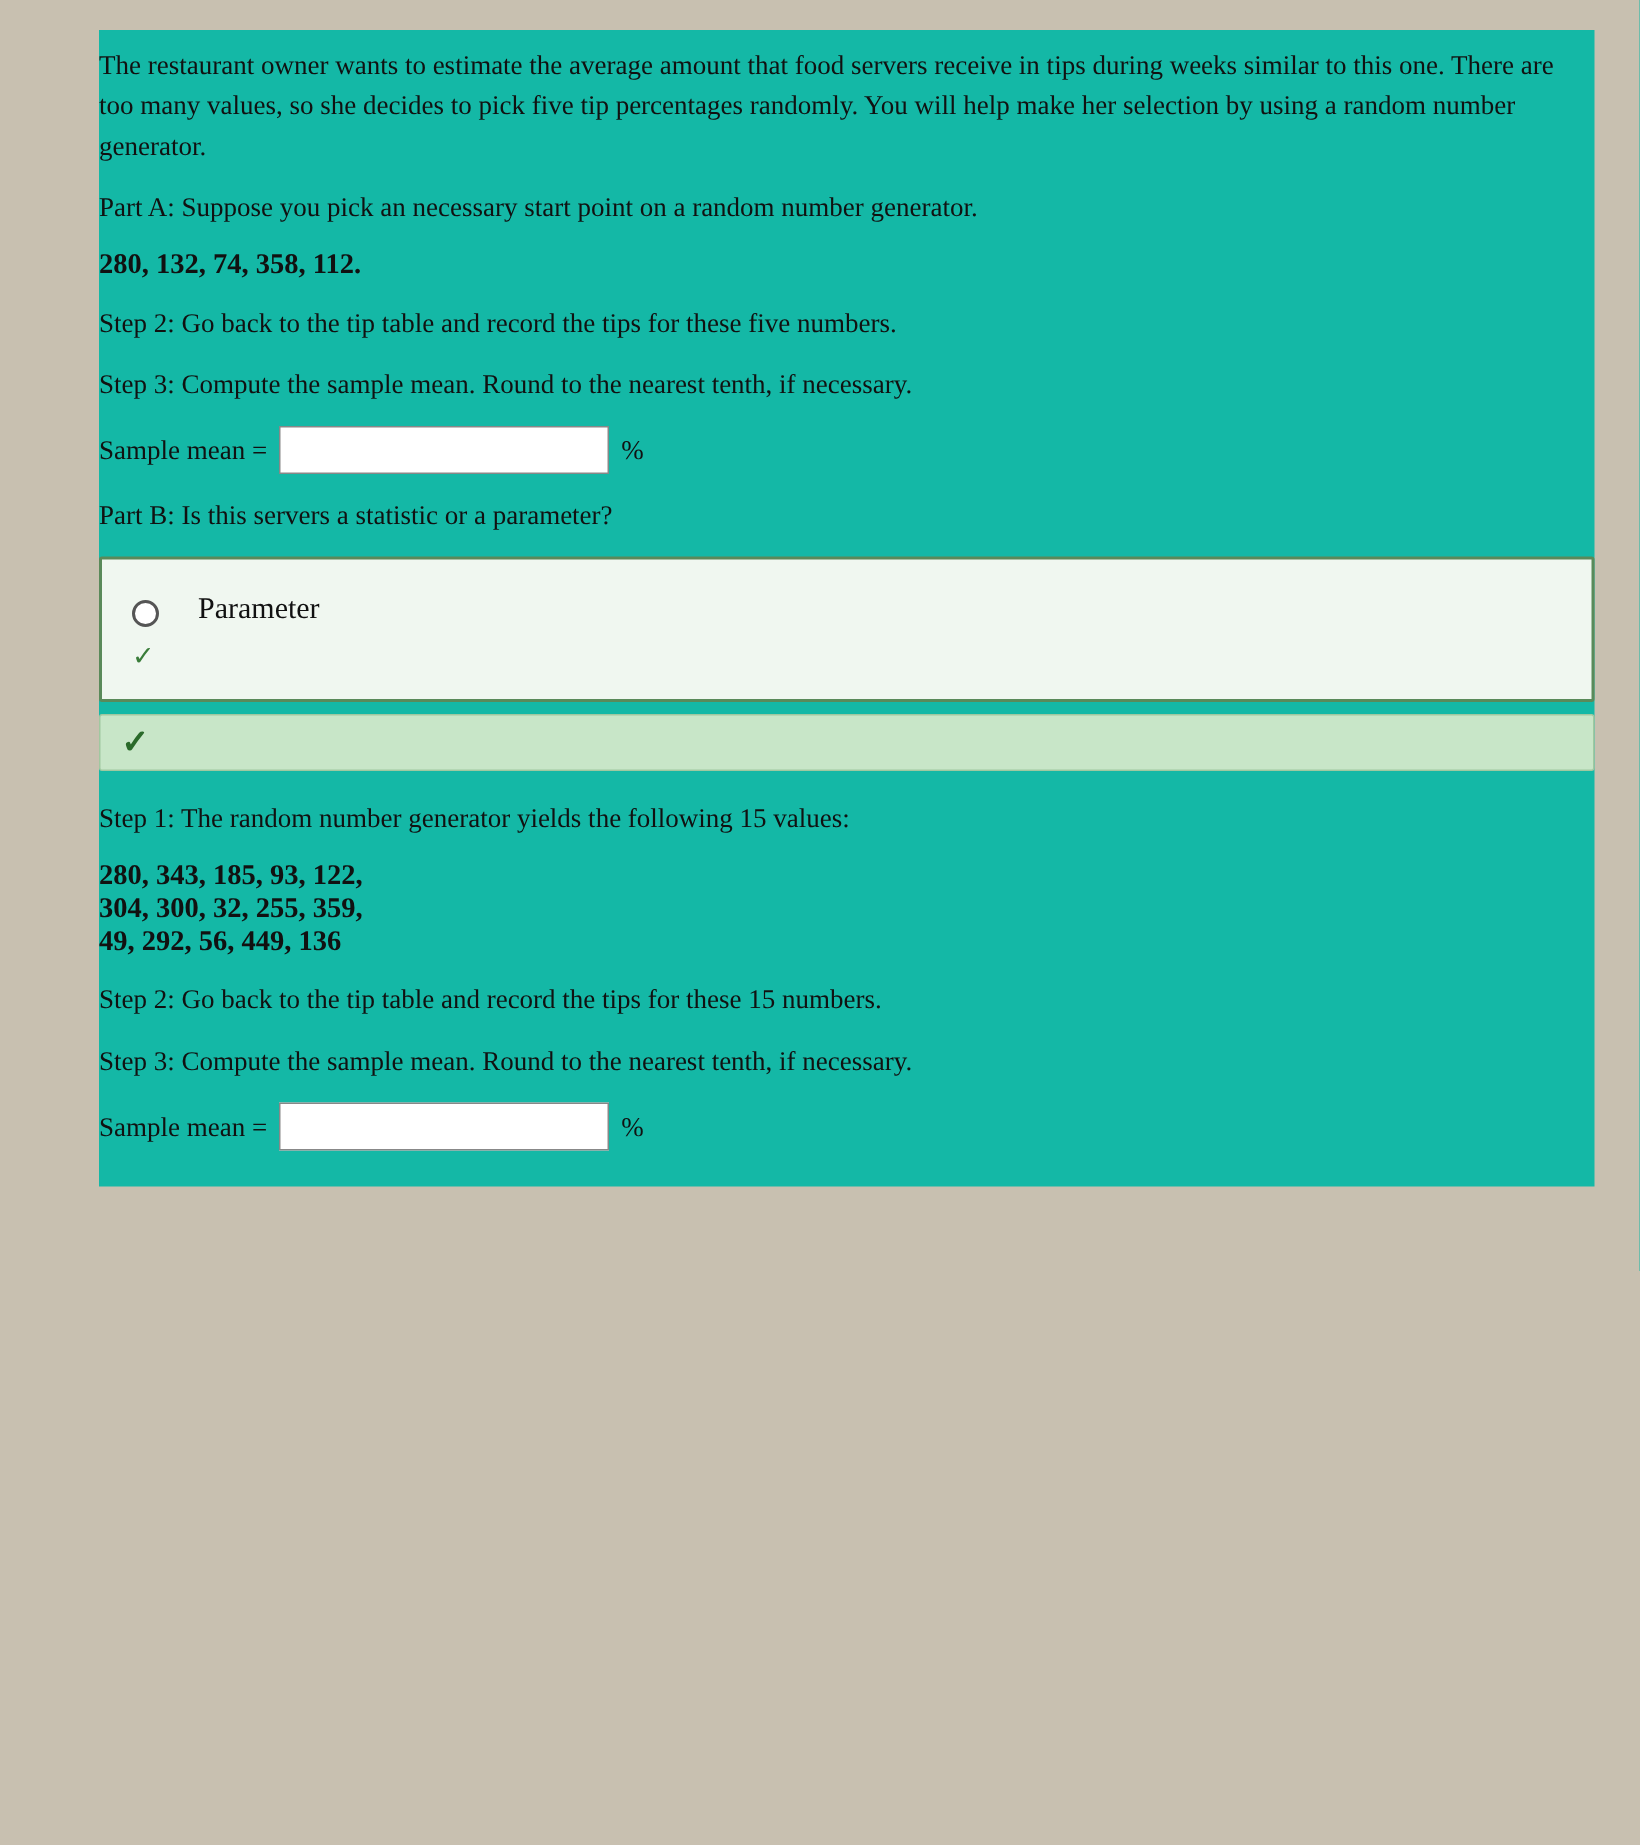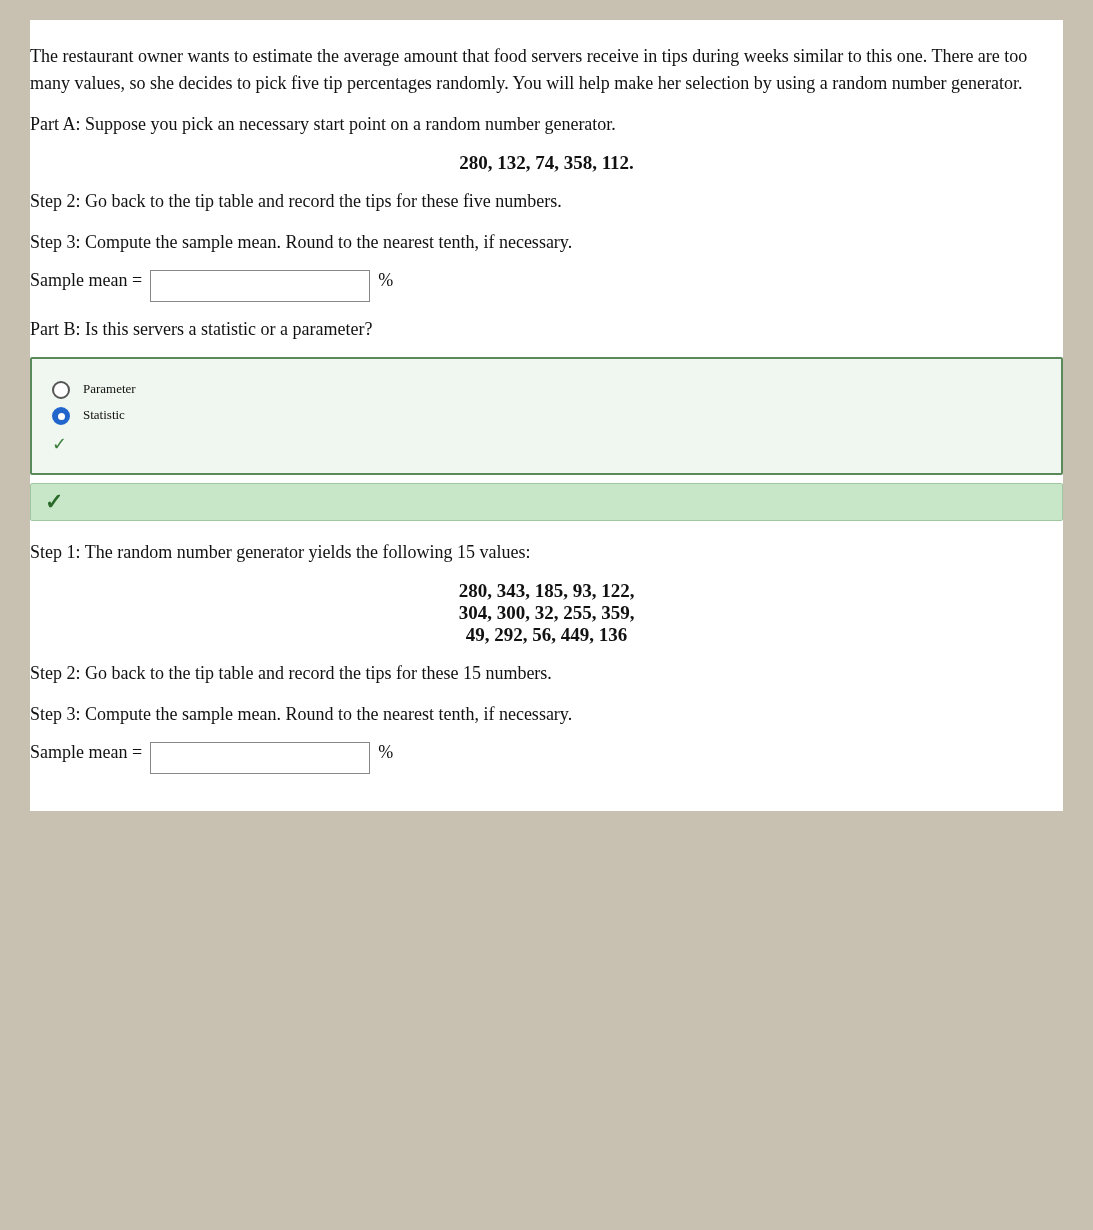--- a/index.html
+++ b/index.html
@@ -12,38 +12,40 @@
       width: 1093px;
       min-height: 1230px;
       background-color: #c8c0b0;
       font-family: Georgia, 'Times New Roman', serif;
       font-size: 18px;
       color: #111;
       padding: 20px 30px;
     }
 
     .content-area {
-      background-color: #ffffff;
-      padding: 23px 0;
+      background-color: #14b8a6;
+      padding: 10px 0;
+      margin-left: 36px;
     }
 
     .paragraph {
       margin-bottom: 14px;
       line-height: 1.5;
     }
 
     .centered-values {
-      text-align: center;
+      text-align: left;
       font-weight: bold;
       margin: 10px 0 14px 0;
       font-size: 19px;
     }
 
     .sample-mean-row {
       display: flex;
+      align-items: center;
       gap: 8px;
       margin: 10px 0 14px 0;
     }
 
     .sample-mean-label {
       font-size: 18px;
       white-space: nowrap;
     }
 
     .sample-mean-input {
@@ -62,24 +64,24 @@
     .radio-box {
       border: 2px solid #5a8a5a;
       background: #f0f7f0;
       padding: 14px 20px;
       margin: 10px 0 8px 0;
       border-radius: 2px;
     }
 
     .radio-option {
       display: flex;
-      align-items: flex-start;
-      gap: 13px;
+      align-items: flex-end;
+      gap: 26px;
       margin: 8px 0;
-      font-size: 13px;
+      font-size: 20px;
       cursor: pointer;
     }
 
     .radio-circle {
       width: 18px;
       height: 18px;
       border-radius: 50%;
       border: 2px solid #555;
       display: inline-flex;
       align-items: center;
@@ -152,24 +154,20 @@
     <span class="percent-label">%</span>
   </div>
 
   <p class="paragraph">Part B: Is this servers a statistic or a parameter?</p>
 
   <div class="radio-box">
     <label class="radio-option">
       <span class="radio-circle"></span>
       <span>Parameter</span>
     </label>
-    <label class="radio-option">
-      <span class="radio-circle selected"></span>
-      <span>Statistic</span>
-    </label>
     <div class="check-row">
       <span class="check-icon">✓</span>
     </div>
   </div>
 
   <div class="green-check-bar">
     <span class="check-icon">✓</span>
   </div>
 
 

